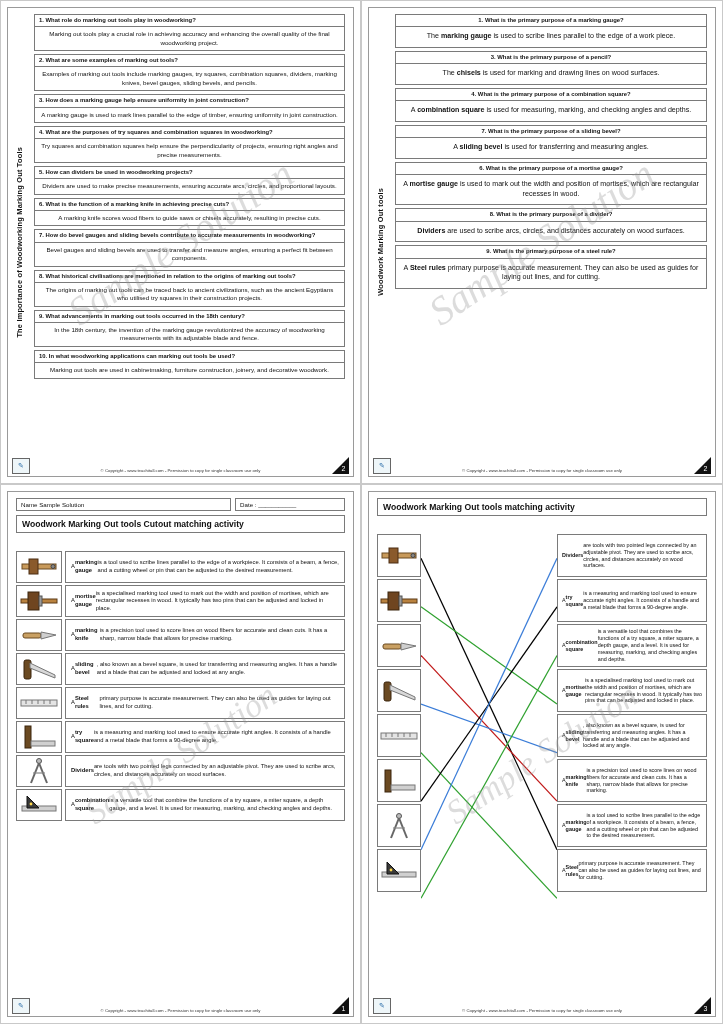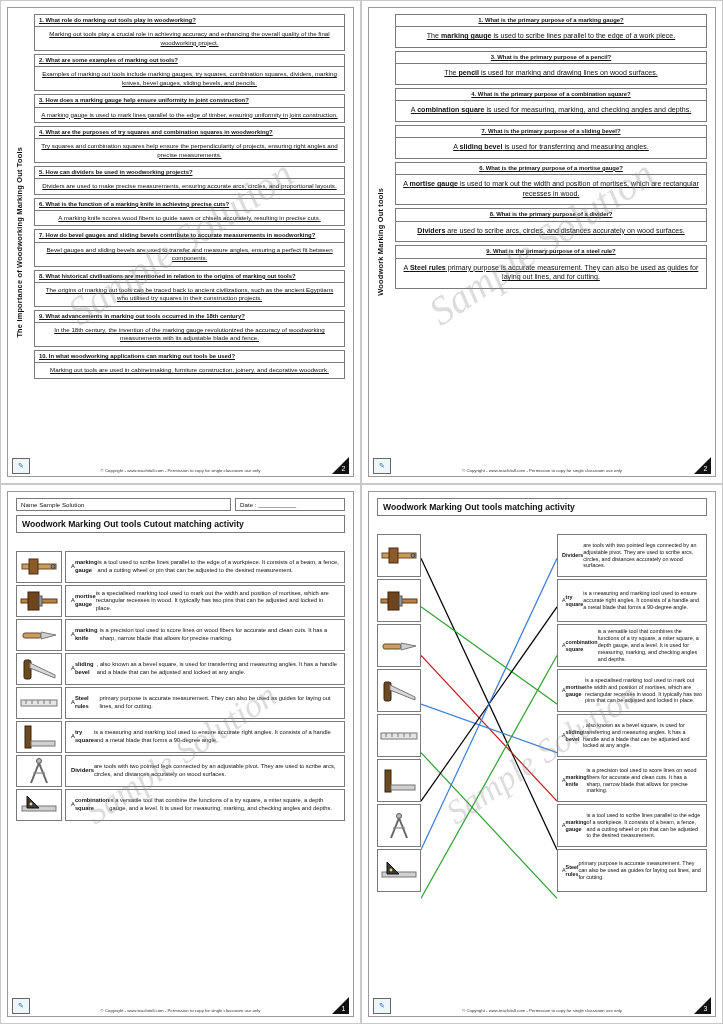--- a/index.html
+++ b/index.html
@@ -45,21 +45,21 @@
     writing-mode: vertical-rl;
     transform: rotate(180deg);
     font-size: 7.4px;
     font-weight: bold;
     letter-spacing: .2px;
     white-space: nowrap;
   }
 
   .qa-col { margin-left: 18px; }
 
-  .qa-item { margin-bottom: 3px; text-decoration: underline; }
+  .qa-item { margin-bottom: 3px; }
   .q-box {
     border: 1px solid #7a7a7a;
     padding: 2px 4px;
     font-size: 5.9px;
     font-weight: bold;
     line-height: 1.25;
     background: #fff;
   }
   .a-box {
     border: 1px solid #7a7a7a;
@@ -235,21 +235,21 @@
       <div class="vtitle">
         <span>Woodwork Marking Out tools</span>
       </div>
       <div class="qa-col centered" id="s2-col">
           <div class="qa-item">
             <div class="q-box">1. What is the primary purpose of a marking gauge?</div>
             <div class="a-box">The <b>marking gauge</b> is used to scribe lines parallel to the edge of a work piece.</div>
           </div>
           <div class="qa-item">
             <div class="q-box">3. What is the primary purpose of a pencil?</div>
-            <div class="a-box">The <b>pencil</b> is used for marking and drawing lines on wood surfaces.</div>
+            <div class="a-box">The <b>chisels</b> is used for marking and drawing lines on wood surfaces.</div>
           </div>
           <div class="qa-item">
             <div class="q-box">4. What is the primary purpose of a combination square?</div>
             <div class="a-box">A <b>combination square</b> is used for measuring, marking, and checking angles and depths.</div>
           </div>
           <div class="qa-item">
             <div class="q-box">7. What is the primary purpose of a sliding bevel?</div>
             <div class="a-box">A <b>sliding bevel</b> is used for transferring and measuring angles.</div>
           </div>
           <div class="qa-item">

